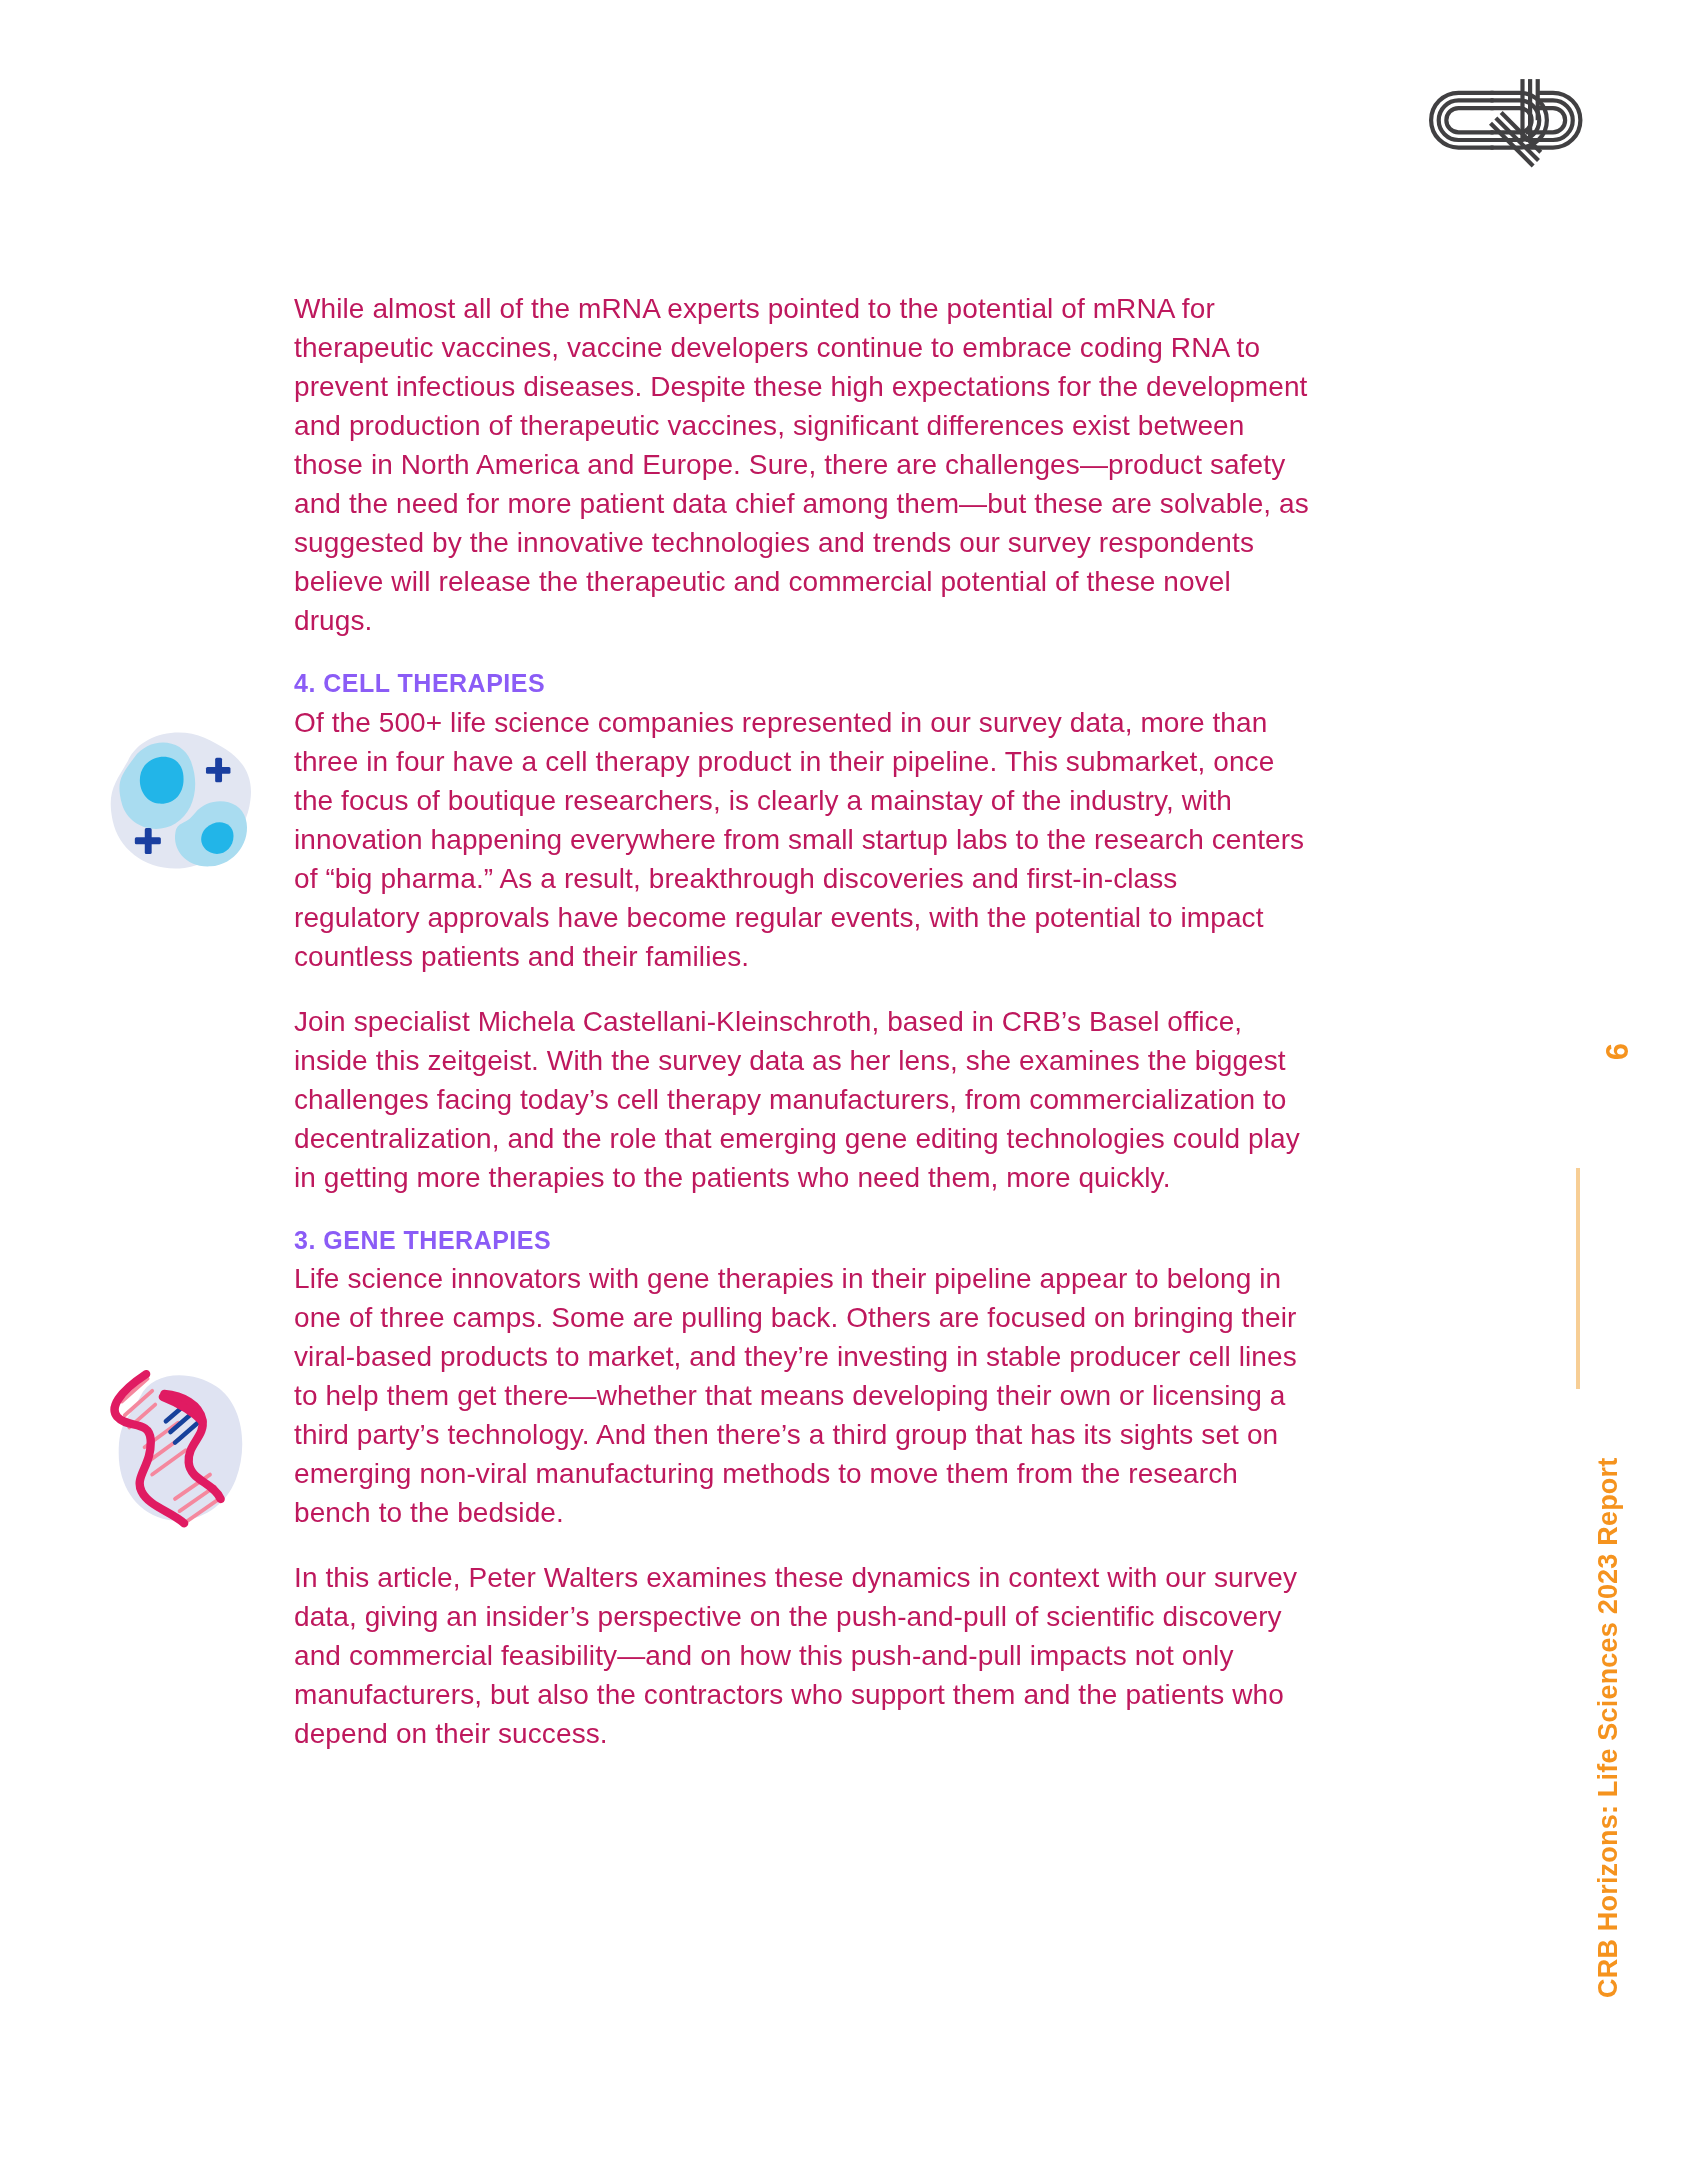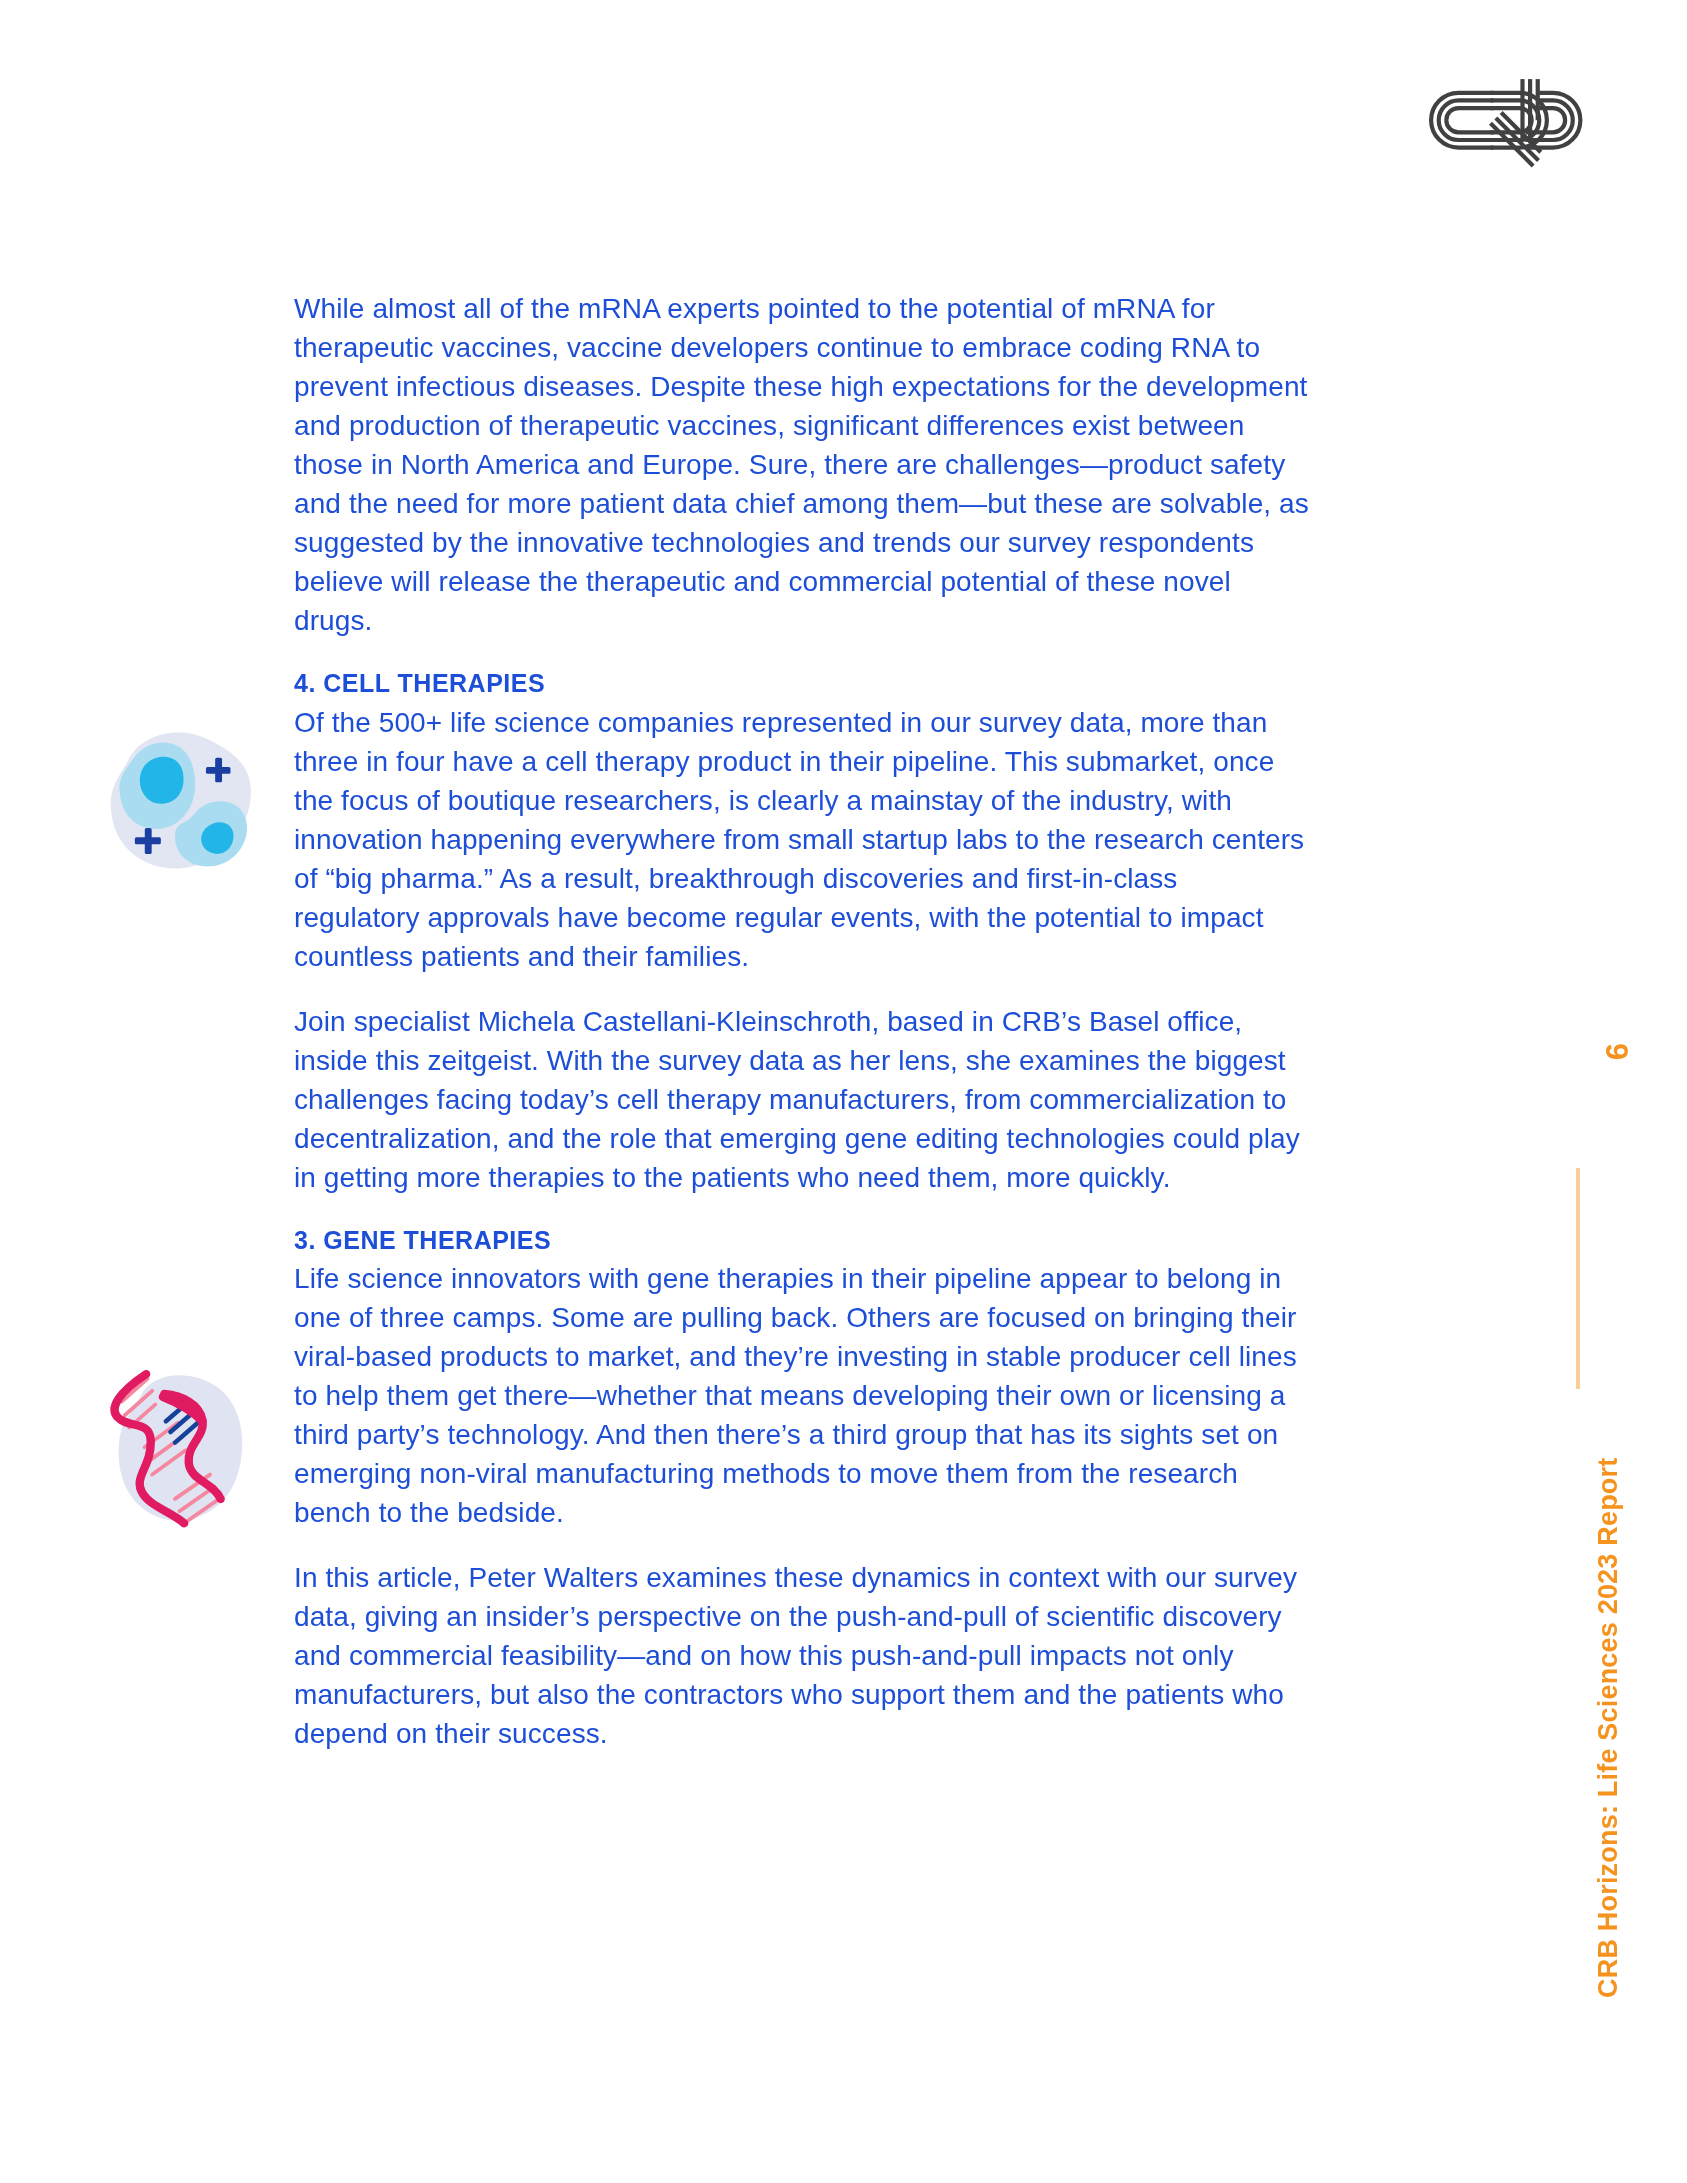--- a/index.html
+++ b/index.html
@@ -36,32 +36,32 @@
     position: absolute;
     left: 294px;
     top: 289px;
     width: 1015px;
   }
 
   p.body-par {
     margin: 0 0 26px 0;
     font-size: 28px;
     line-height: 39px;
-    color: #1d4ed8;
+    color: #be185d;
     letter-spacing: 0.1px;
     font-weight: 400;
   }
   p.body-par.tight { margin-bottom: 0; margin-top: 8px; }
 
   h2.section-head {
     margin: 0 0 1.5px 0;
     font-size: 25px;
     line-height: 35px;
     font-weight: 700;
-    color: #1d4ed8;
+    color: #8b5cf6;
     letter-spacing: 0.5px;
   }
 
   .section-block { margin-bottom: 26px; }
   .section-block p.body-par { margin-bottom: 0; }
 
   
   .margin-icon {
     position: absolute;
     width: 153px;

